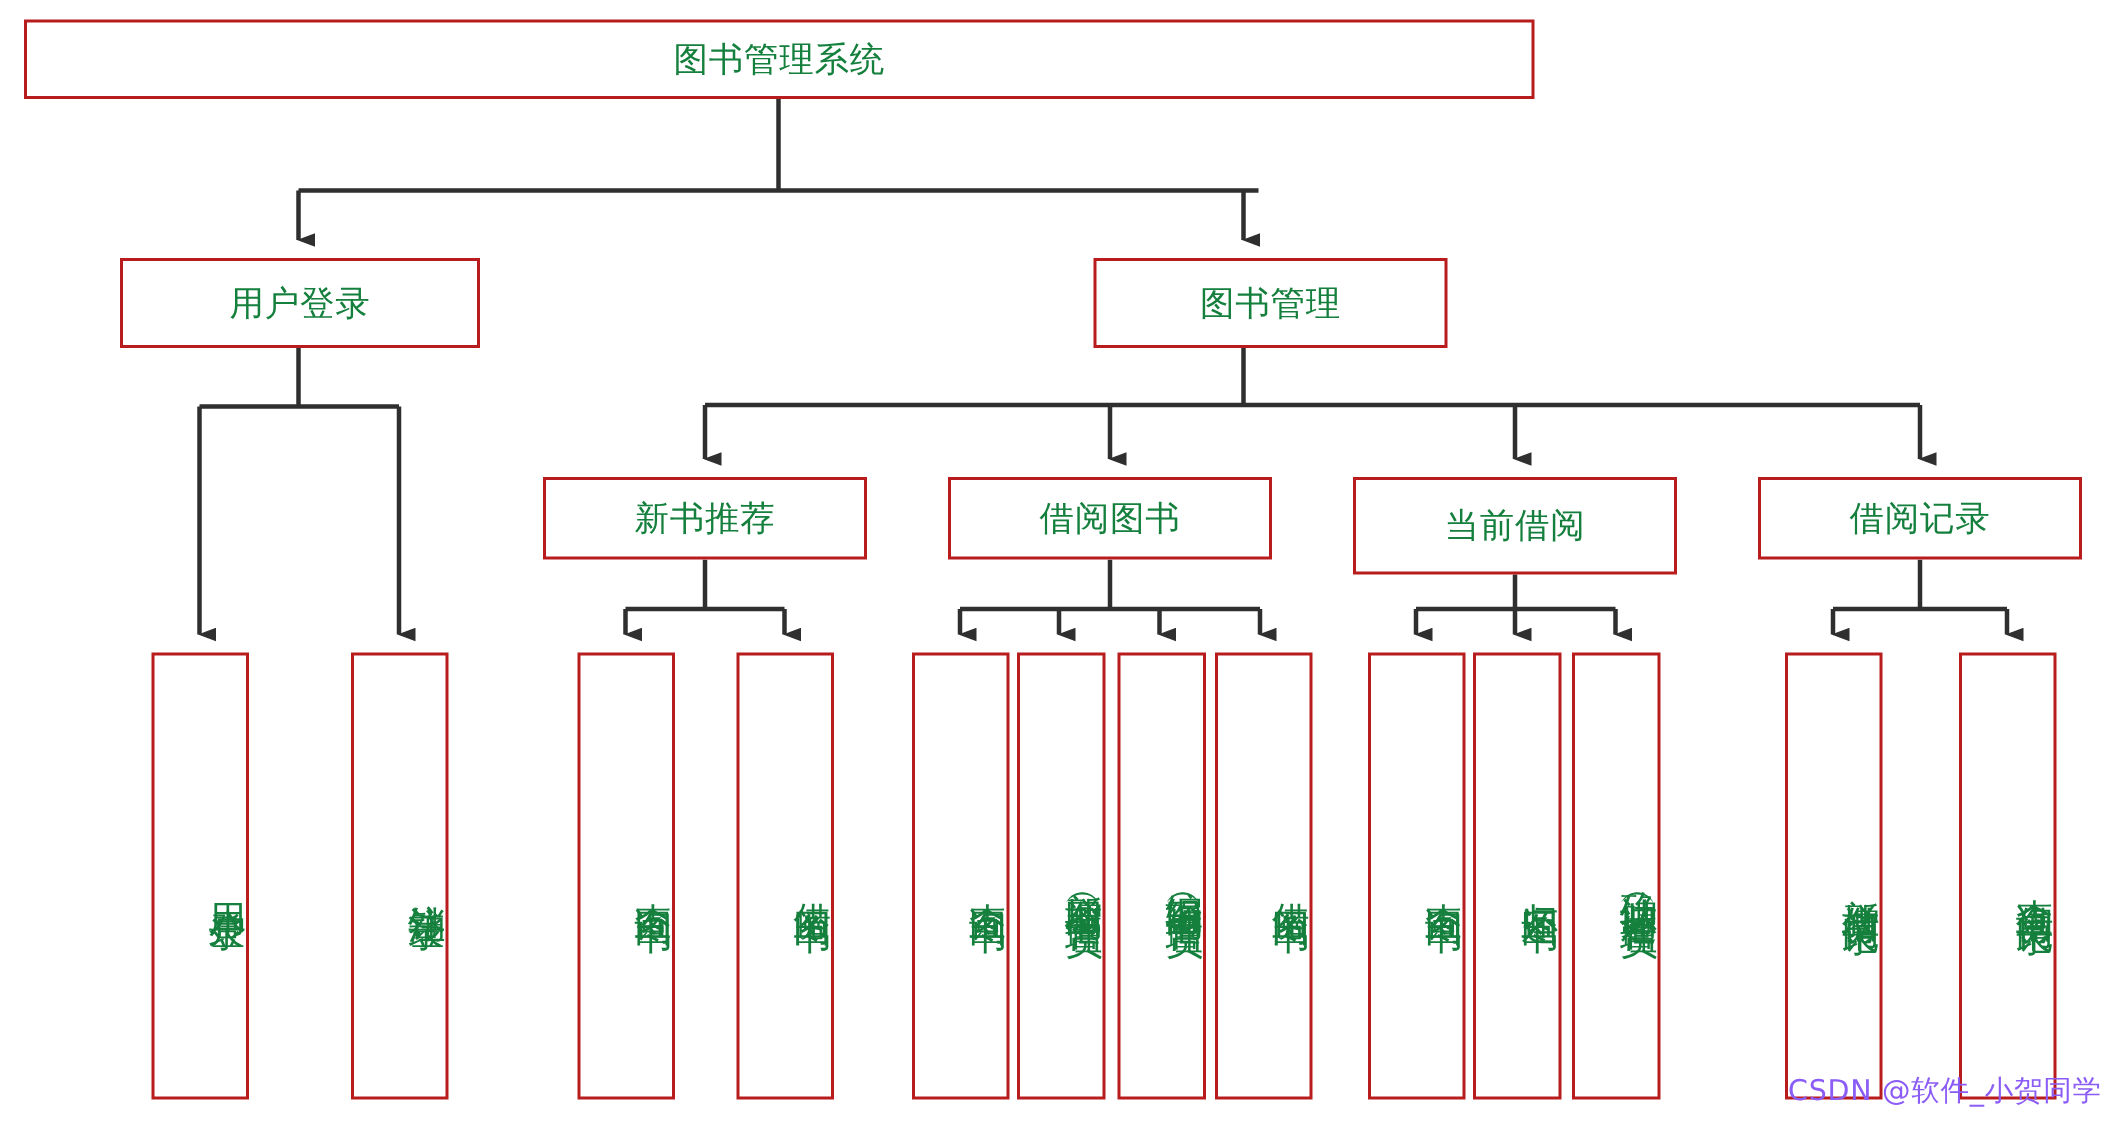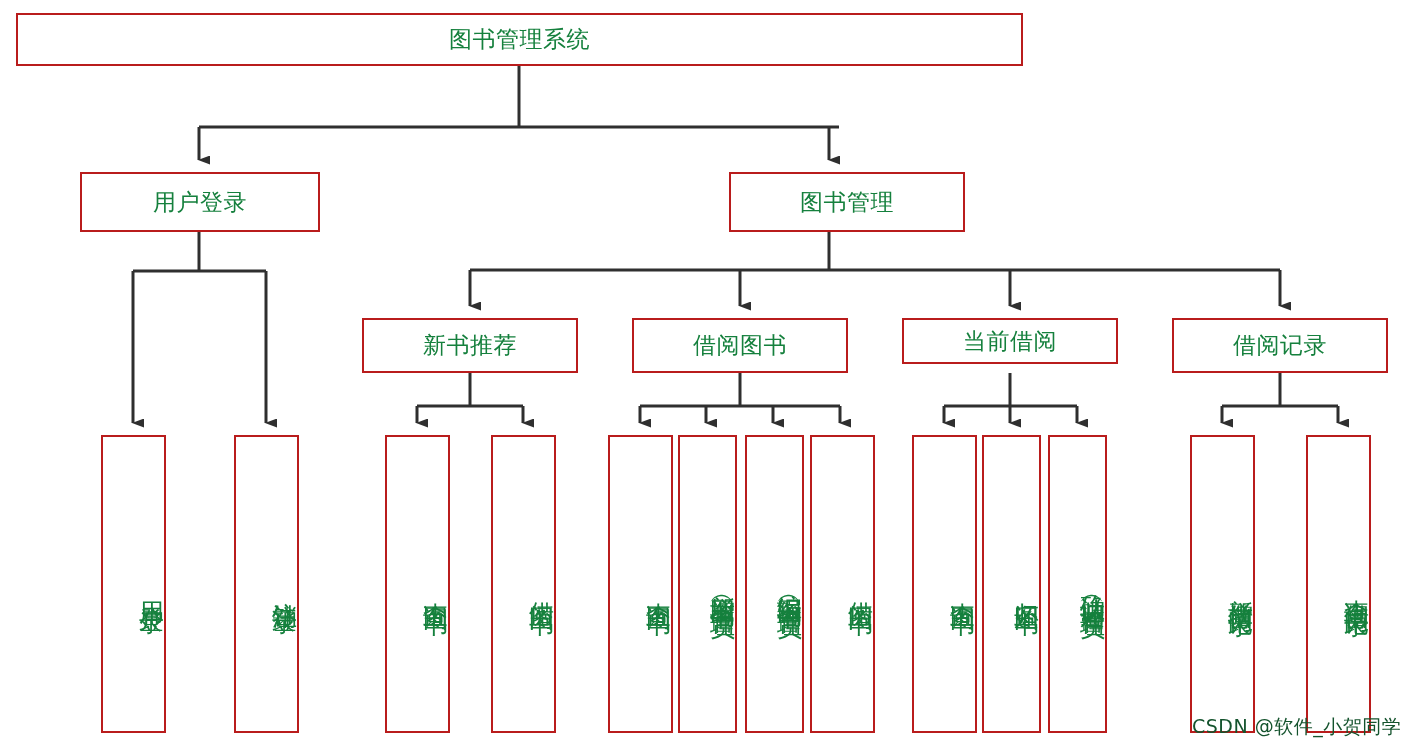--- a/index.html
+++ b/index.html
@@ -51,21 +51,21 @@
   }
   .node-label {
     display: block;
     white-space: nowrap;
   }
   .watermark {
     position: absolute;
     left: 1192px;
     top: 714px;
     font-size: 19px;
-    color: #14532d;
+    color: #8b5cf6;
     white-space: nowrap;
     letter-spacing: 0.5px;
   }
 </style>
 </head>
 <body>
 
 <div id="canvas">
 
   <svg class="wires" viewBox="0 0 1405 747">
@@ -129,21 +129,21 @@
   <div class="node horiz" style="left:712px; top:172px; width:236px; height:60px;margin-left:17px;">
     <span class="node-label">图书管理</span>
   </div>
 
   <div class="node horiz" style="left:362px; top:318px; width:216px; height:55px;">
     <span class="node-label">新书推荐</span>
   </div>
   <div class="node horiz" style="left:632px; top:318px; width:216px; height:55px;">
     <span class="node-label">借阅图书</span>
   </div>
-  <div class="node horiz" style="left:902px; top:318px; width:216px; height:46px;">
+  <div class="node horiz" style="left:902px; top:318px; width:216px; height:65px;">
     <span class="node-label">当前借阅</span>
   </div>
   <div class="node horiz" style="left:1172px; top:318px; width:216px; height:55px;align-items:center;">
     <span class="node-label">借阅记录</span>
   </div>
 
   <div class="node vert" style="left:101px; top:435px; width:65px; height:298px;">
     <span class="node-label">用户登录</span>
   </div>
   <div class="node vert" style="left:234px; top:435px; width:65px; height:298px;">

